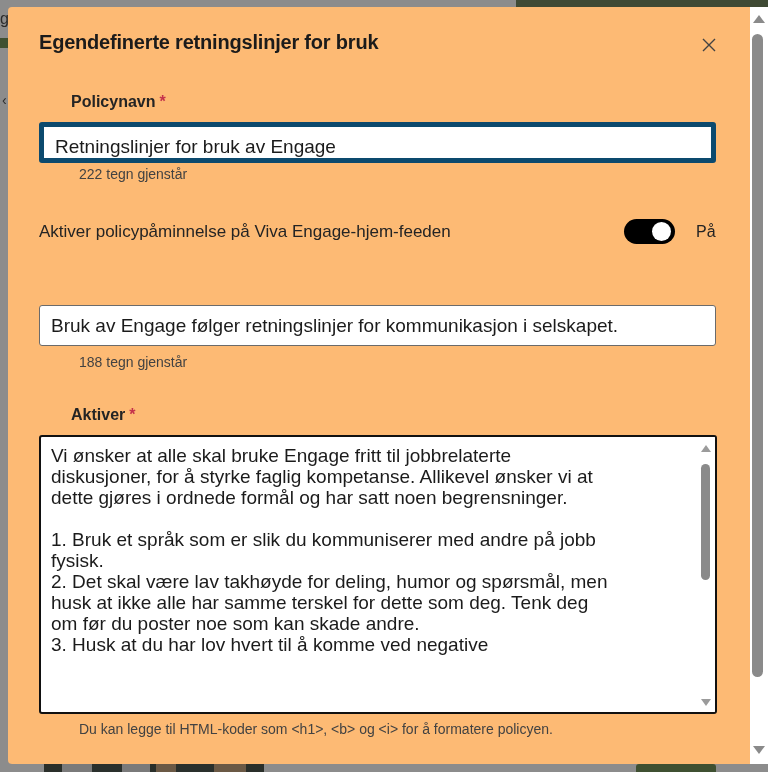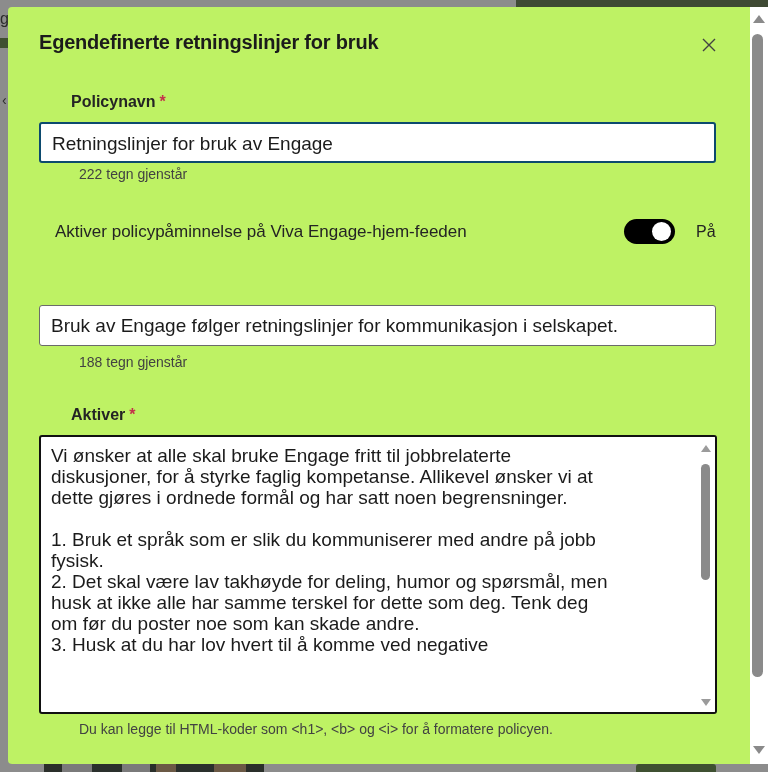--- a/index.html
+++ b/index.html
@@ -15,51 +15,51 @@
   .bg-green-strip { position: absolute; left: 0; top: 38px; width: 8px; height: 10px; background: #3f5031; }
   .bg-letter { position: absolute; left: 0; top: 10px; font-size: 16px; color: #2b2b2b; }
   .bg-back-arrow { position: absolute; left: 2px; top: 92px; font-size: 14px; color: #2b2b2b; }
   .bg-bottom-blocks { position: absolute; left: 44px; top: 764px; height: 8px; width: 220px; display: flex; }
   .bg-bottom-blocks span { height: 8px; display: block; }
   .bg-bottom-green { position: absolute; left: 636px; top: 764px; width: 80px; height: 8px; background: #3f5031; border-radius: 3px 3px 0 0; }
 
   
   .modal {
     position: absolute; left: 8px; top: 7px; width: 760px; height: 757px;
-    background: #bef264; border-radius: 4px 0 0 4px;
+    background: #fdba74; border-radius: 4px 0 0 4px;
     overflow: hidden;
   }
   .modal-content { position: absolute; left: 0; top: 0; width: 740px; height: 757px; }
 
   .title {
     position: absolute; left: 31px; top: 24px;
     font-size: 20px; font-weight: bold; color: #1b1b1b; letter-spacing: -0.2px;
   }
   .close-btn {
     position: absolute; left: 690px; top: 27px; width: 22px; height: 22px;
     cursor: pointer; display: flex; align-items: center; justify-content: center;
   }
 
   .label {
     position: absolute; left: 31px; font-size: 16px; font-weight: 600; color: #242424; margin-left: 32px;
   }
   .required { color: #c4314b; margin-left: 4px; }
 
   .text-input {
     position: absolute; left: 31px; width: 677px; height: 41px;
-    border: 2px solid #0c4a6e; border-radius: 3px; background: #fff;
+    border: 5px solid #0c4a6e; border-radius: 3px; background: #fff;
     font-size: 19px; color: #1b1b1b; padding: 0 11px; line-height: 39px;
     white-space: nowrap; overflow: hidden;
   }
   .text-input.dark { border: 1px solid #6b6b6b; }
 
   .helper { position: absolute; left: 31px; font-size: 14px; color: #424242; margin-left: 40px; }
 
   .toggle-label {
-    position: absolute; left: 31px; top: 215px; font-size: 17px; color: #242424; font-weight: 500; margin-left: 16px;
+    position: absolute; left: 31px; top: 215px; font-size: 17px; color: #242424; font-weight: 500;
   }
   .toggle {
     position: absolute; left: 616px; top: 212px; width: 51px; height: 25px;
     background: #000; border-radius: 13px; cursor: pointer;
   }
   .toggle-knob {
     position: absolute; right: 4px; top: 3px; width: 19px; height: 19px; background: #fff; border-radius: 50%;
   }
   .toggle-state { position: absolute; left: 688px; top: 216px; font-size: 16px; font-weight: 400; color: #242424; }
 

